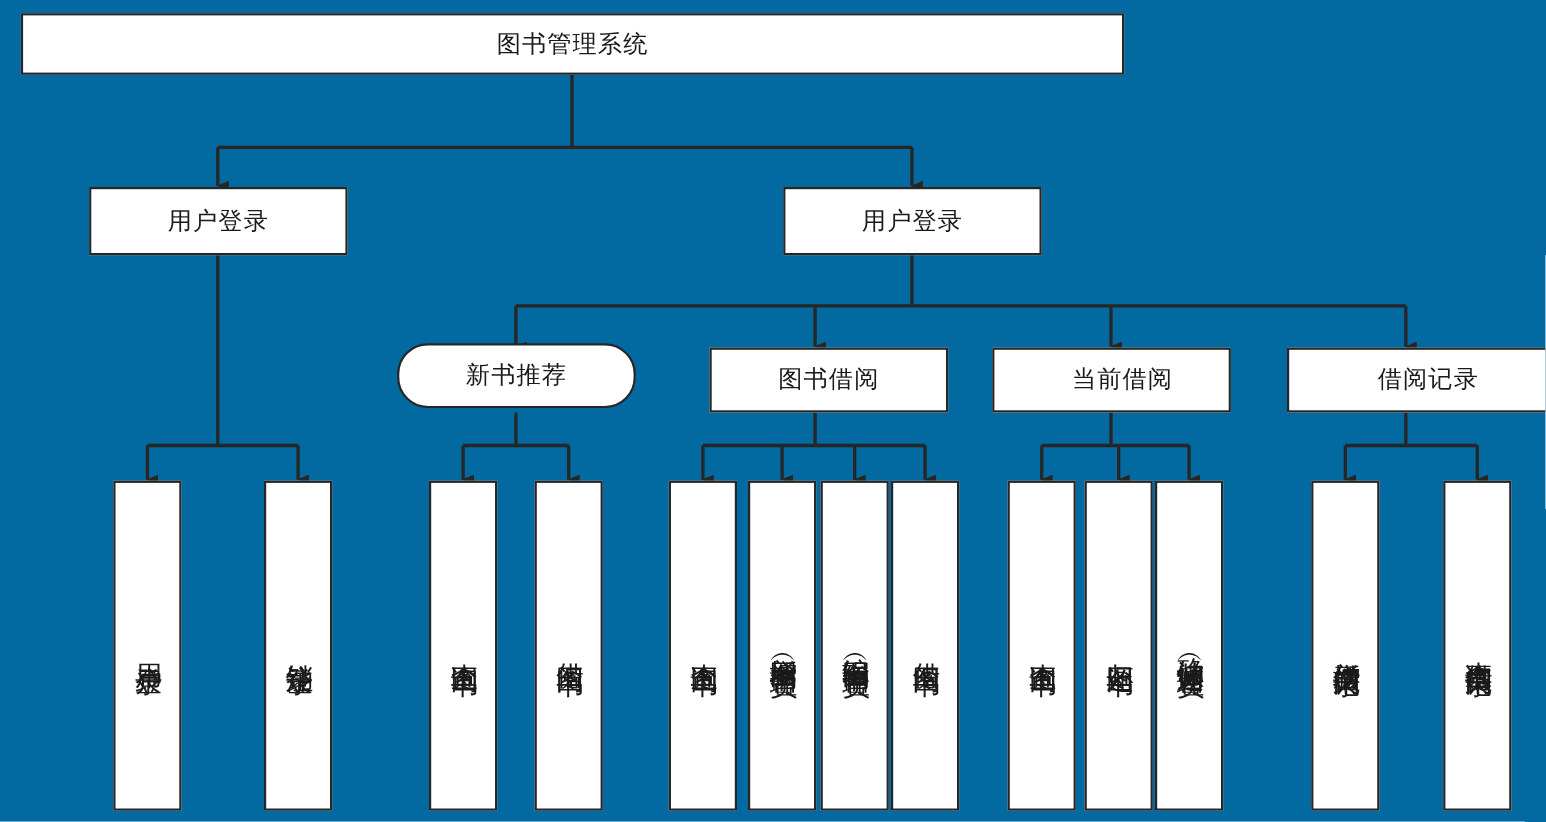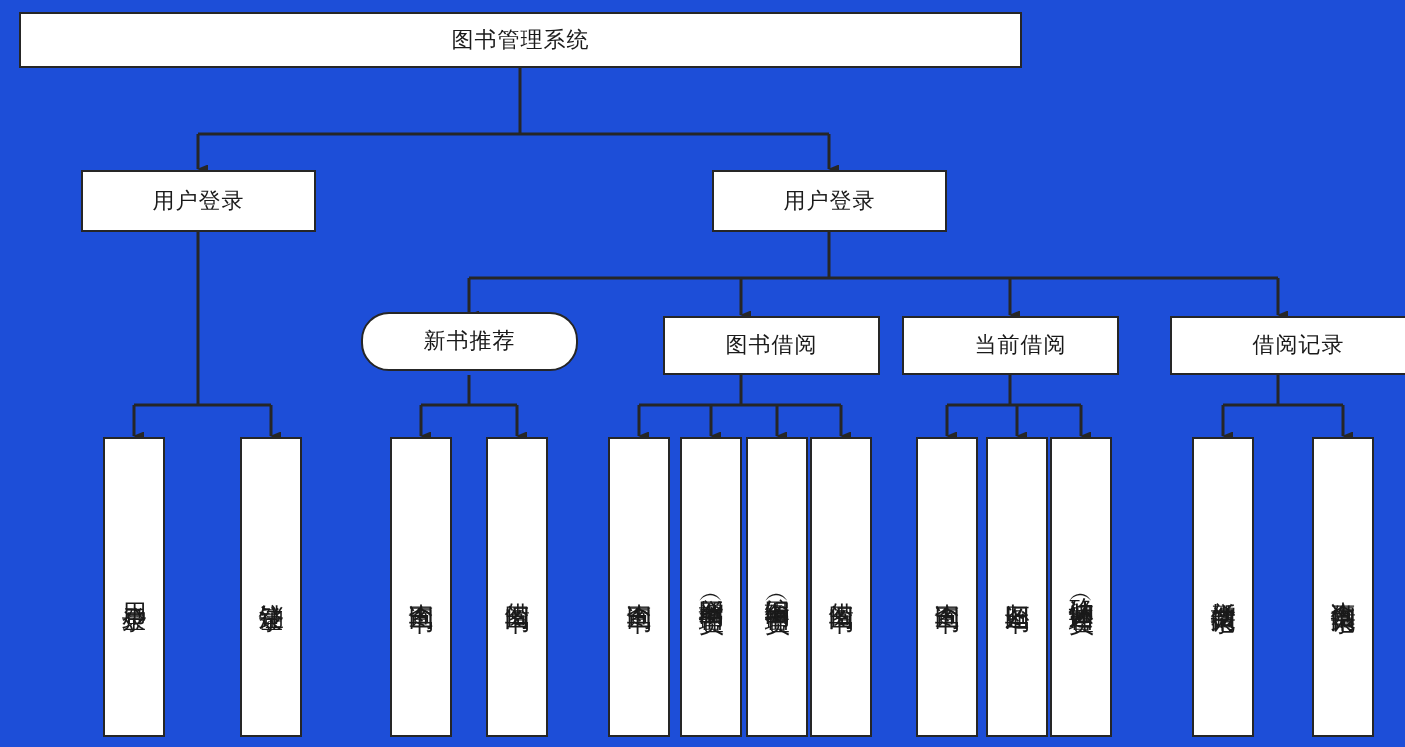--- a/index.html
+++ b/index.html
@@ -7,21 +7,21 @@
     padding: 0;
     background: #ffffff;
   }
   body {
     font-family: "Liberation Sans", "DejaVu Sans", sans-serif;
   }
   #diagram-root {
     position: relative;
     width: 1405px;
     height: 747px;
-    background: #1d4ed8;
+    background: #0369a1;
     overflow: hidden;
   }
   #diagram-svg {
     position: absolute;
     left: 0;
     top: 0;
     width: 1405px;
     height: 747px;
   }
   .node-box {
@@ -119,21 +119,21 @@
       </div>
       <div class="node-box" style="left: 81px; top: 170px; width: 235px; height: 62px; border-color: rgb(38, 38, 38); background: rgb(255, 255, 255);">
         <span class="node-label-h" style="color: rgb(26, 26, 26);">用户登录</span>
       </div>
       <div class="node-box" style="left: 712px; top: 170px; width: 235px; height: 62px; border-color: rgb(38, 38, 38); background: rgb(255, 255, 255);">
         <span class="node-label-h" style="color: rgb(26, 26, 26);">用户登录</span>
       </div>
       <div class="node-box" style="left: 361px; top: 312px; width: 217px; height: 59px; border-color: rgb(38, 38, 38); background: rgb(255, 255, 255); border-radius: 28px;">
         <span class="node-label-h" style="color: rgb(26, 26, 26);">新书推荐</span>
       </div>
-      <div class="node-box" style="left: 663px; top: 316px; width: 217px; height: 59px; border-color: rgb(38, 38, 38); background: rgb(255, 255, 255);">
+      <div class="node-box" style="left: 645px; top: 316px; width: 217px; height: 59px; border-color: rgb(38, 38, 38); background: rgb(255, 255, 255);">
         <span class="node-label-h" style="color: rgb(26, 26, 26);">图书借阅</span>
       </div>
       <div class="node-box" style="left: 902px; top: 316px; width: 217px; height: 59px; border-color: rgb(38, 38, 38); background: rgb(255, 255, 255);">
         <span class="node-label-h" style="color: rgb(26, 26, 26); margin-left: 20px;">当前借阅</span>
       </div>
       <div class="node-box" style="left: 1170px; top: 316px; width: 257px; height: 59px; border-color: rgb(38, 38, 38); background: rgb(255, 255, 255);">
         <span class="node-label-h" style="color: rgb(26, 26, 26);">借阅记录</span>
       </div>
       <div class="node-box leaf" style="left: 103px; top: 437px; width: 62px; height: 300px; border-color: rgb(38, 38, 38); background: rgb(255, 255, 255);">
         <span class="node-label-v" style="color: rgb(26, 26, 26);">用户登录</span>

